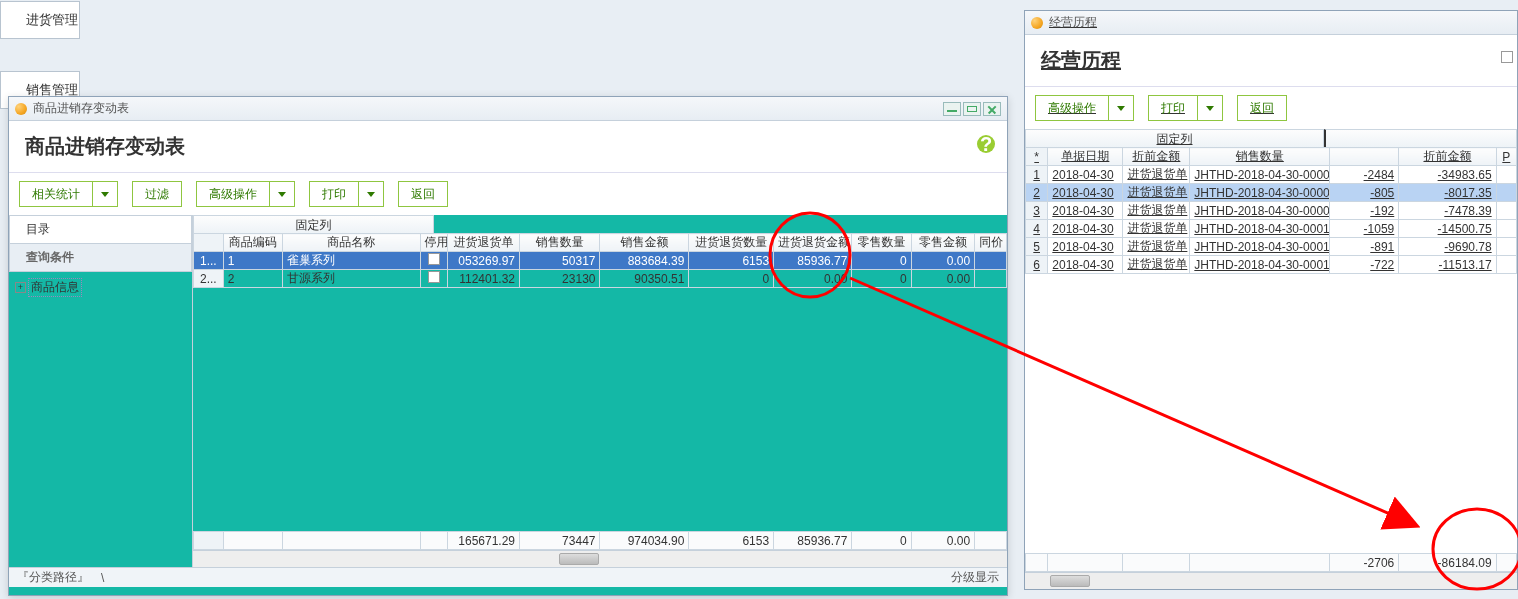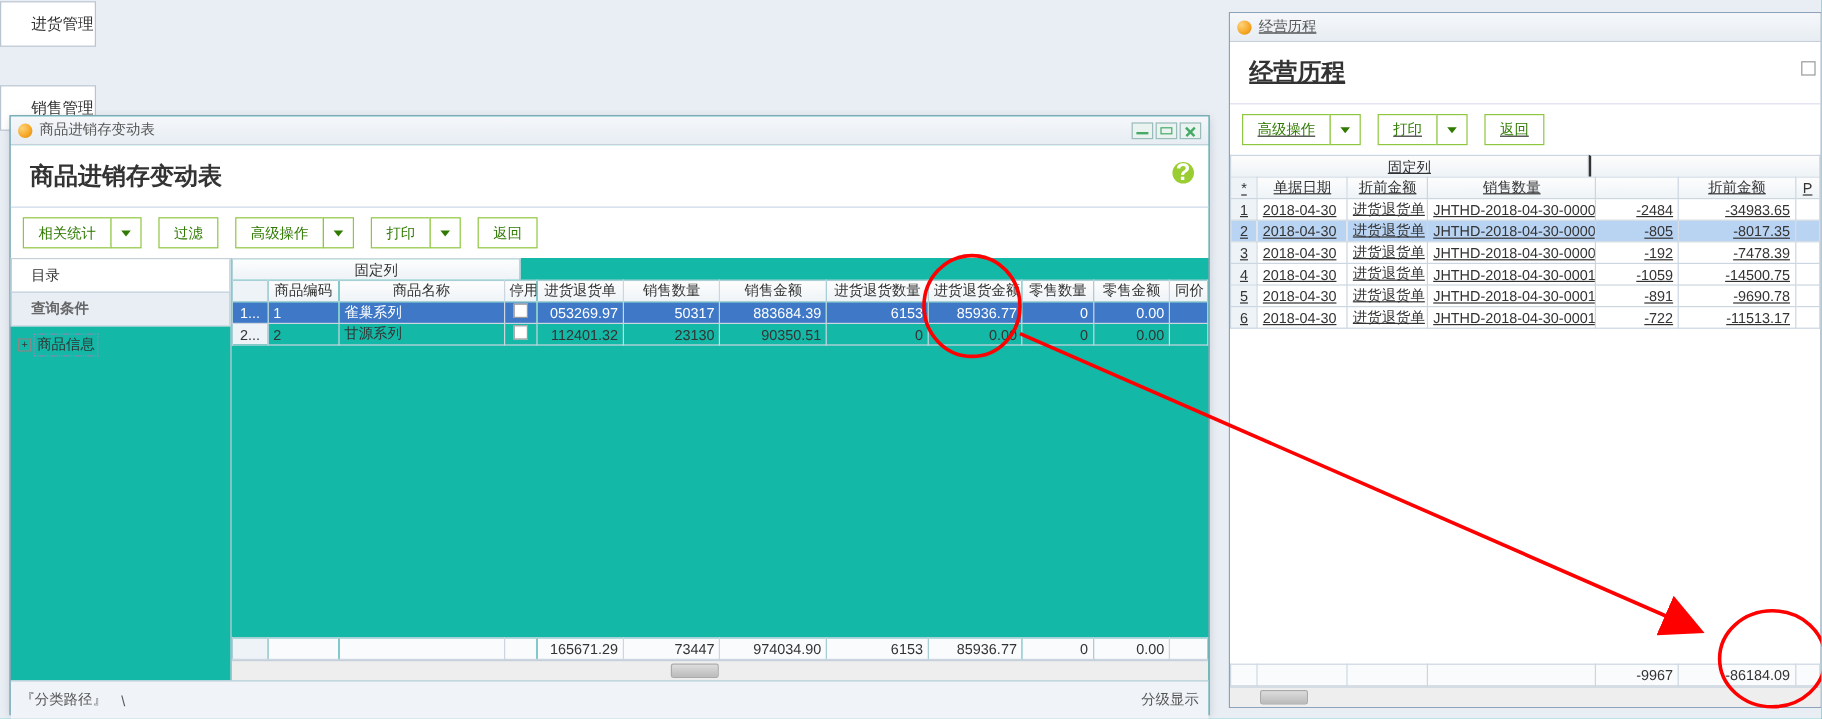--- a/index.html
+++ b/index.html
@@ -43,21 +43,21 @@
 .grid td.ctr { text-align: center; }
 .grid tr.sel td { background: #3e78c7; color: #fff; }
 .grid tr.sel2 td { background: #b9d3f3; }
 .grid td.rowhdr, .grid th.rowhdr { background: #eef3f7; text-align:center; }
 
 .hgroup { display:flex; }
 .hgroup > div { border:1px solid #cbd6e0; border-bottom:none; background:linear-gradient(#fdfdfd,#eef3f7); text-align:center; height:18px; line-height:18px; font-size:12px;}
 
 .footer-row td { background:#fafbfc; font-weight:normal; }
 
-.status-bar { border-top:1px solid #c5d0db; height:32px; background:#f0f4f8; display:flex; align-items:center; padding:0 8px; font-size:12px; color:#555;}
+.status-bar { border-top:1px solid #c5d0db; height:20px; background:#f0f4f8; display:flex; align-items:center; padding:0 8px; font-size:12px; color:#555;}
 
 #left-window { left: 8px; top: 96px; width: 1000px; height: 500px; }
 #right-pane { position:absolute; left: 818px; top: 10px; right: 0; height: 580px; }
 #right-inner { position:absolute; left:206px; top:0; right:0; bottom:0; background:#fff; border:1px solid #8fa3b8;text-decoration:underline;}
 
 .chk { width:12px; height:12px; border:1px solid #999; display:inline-block; background:#fff;}
 
 .scroll-x { height:17px; background:#eee; border-top:1px solid #c5d0db; position:relative;}
 .scroll-thumb{ position:absolute; left:45%; width:40px; top:2px; bottom:2px; background:linear-gradient(#ddd,#bbb); border:1px solid #aaa; border-radius:2px;}
 
@@ -190,21 +190,21 @@
             <col style="width:68px">
             <col style="width:96px">
             <col style="width:20px">
           </colgroup>
         <tbody>
             <tr class="footer-row">
               <td></td>
               <td></td>
               <td></td>
               <td></td>
-              <td class="num">-9967</td>
+              <td class="num">-2706</td>
               <td class="num">-86184.09</td>
               <td></td>
             </tr>
       </tbody>
         </table>
     </div>
     <div style="position:absolute;bottom:0;left:0;right:0" class="scroll-x">
         <div class="scroll-thumb" style="left:5%"></div>
       </div>
   </div>

